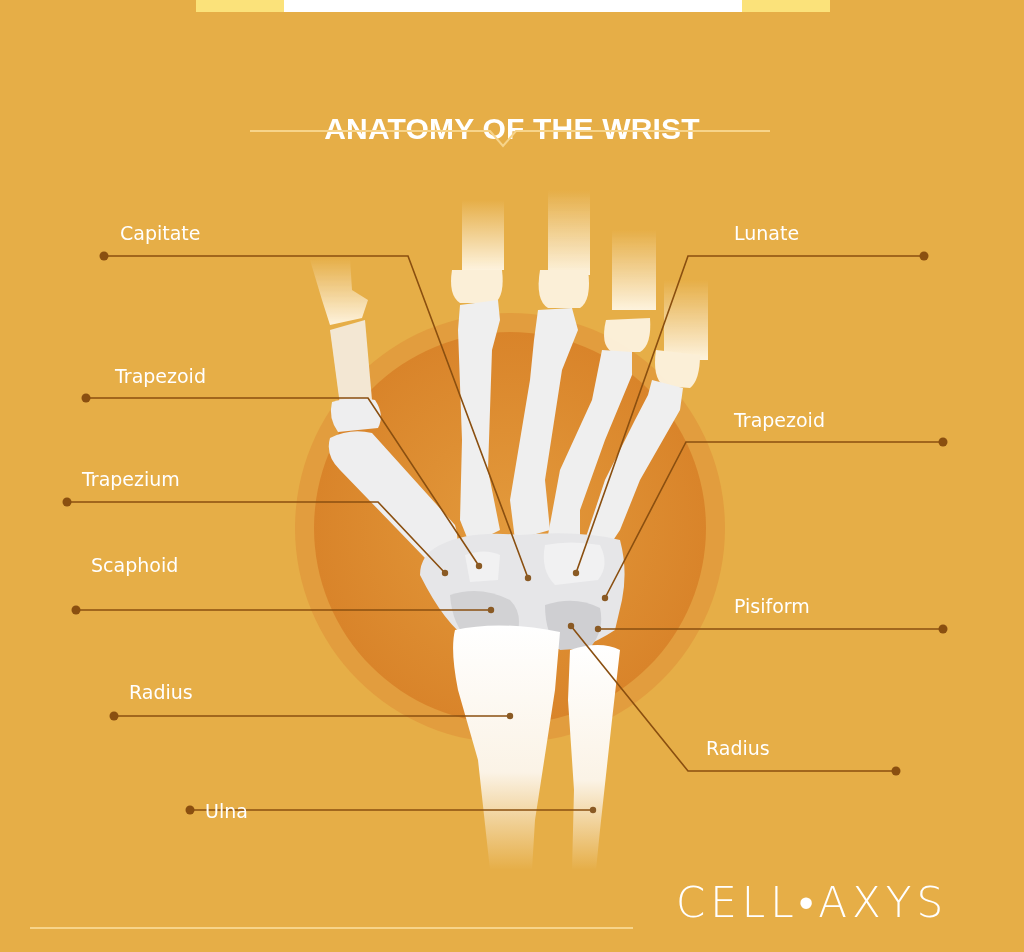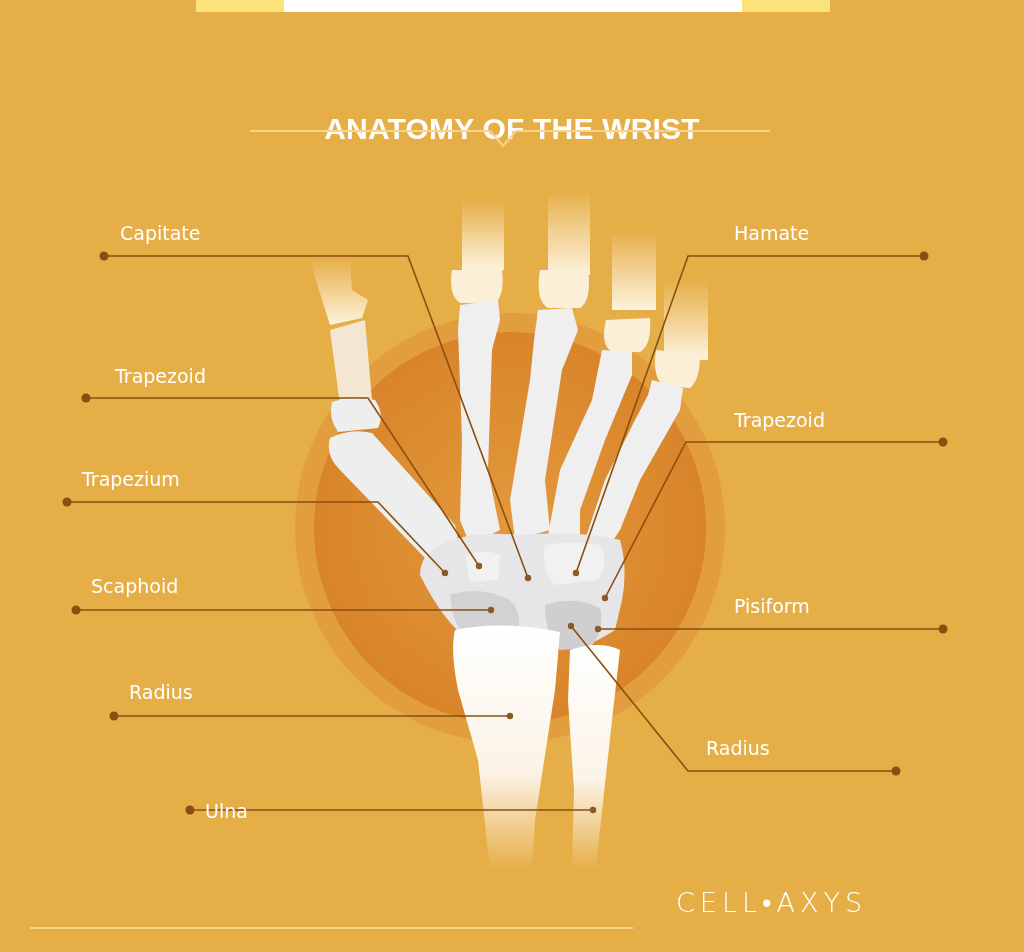--- a/index.html
+++ b/index.html
@@ -3,21 +3,21 @@
 <meta charset="utf-8">
 <style>
   html, body { margin:0; padding:0; }
   body { width:1024px; height:952px; background:#e6ae47; position:relative; overflow:hidden; font-family:"DejaVu Sans", sans-serif; }
   .topbar { position:absolute; top:0; left:196px; width:634px; height:12px; display:flex; }
   .topbar .y { background:#fbe27a; width:88px; height:12px; }
   .topbar .w { background:#ffffff; flex:1; height:12px; }
   .title { position:absolute; top:72px; left:0; width:1024px; text-align:center; color:#ffffff; font-weight:bold; font-size:30px; letter-spacing:0.2px; font-family:"Liberation Sans", sans-serif;margin-top:40px; }
   svg.art { position:absolute; left:0; top:0; }
   .label { position:absolute; color:#ffffff; font-weight:normal; font-size:19px; font-family:"DejaVu Sans", sans-serif; white-space:nowrap; }
-  .logo { position:absolute; left:676px; top:880px; color:#ffffff; font-family:"DejaVu Sans", sans-serif; font-size:27px; letter-spacing:5px; font-weight:200; line-height:46px; }
+  .logo { position:absolute; left:676px; top:880px; color:#ffffff; font-family:"DejaVu Sans", sans-serif; font-size:42px; letter-spacing:5px; font-weight:200; line-height:46px; }
 </style>
 </head>
 <body>
 
 <div class="topbar">
   <div class="y"></div>
   <div class="w"></div>
   <div class="y"></div>
 </div>
 
@@ -122,21 +122,21 @@
     <circle cx="598" cy="629" r="3.2"></circle>
     <circle cx="571" cy="626" r="3.2"></circle>
   </g>
 
   <line x1="30" y1="928" x2="633" y2="928" stroke="#f7d48a" stroke-width="2"></line>
 </svg>
 
 <div class="label" style="left:120px;top:222px;">Capitate</div>
 <div class="label" style="left:115px;top:365px;">Trapezoid</div>
 <div class="label" style="left:82px;top:468px;">Trapezium</div>
-<div class="label" style="left:91px;top:575px;">Scaphoid</div>
+<div class="label" style="left:91px;top:554px;">Scaphoid</div>
 <div class="label" style="left:129px;top:681px;">Radius</div>
 <div class="label" style="left:205px;top:800px;">Ulna</div>
-<div class="label" style="left:734px;top:222px;">Hamate</div>
+<div class="label" style="left:734px;top:222px;">Lunate</div>
 <div class="label" style="left:734px;top:409px;">Trapezoid</div>
 <div class="label" style="left:734px;top:595px;">Pisiform</div>
 <div class="label" style="left:706px;top:737px;">Radius</div>
 
 <div class="logo">CELL•AXYS</div>
 
 </body></html>

